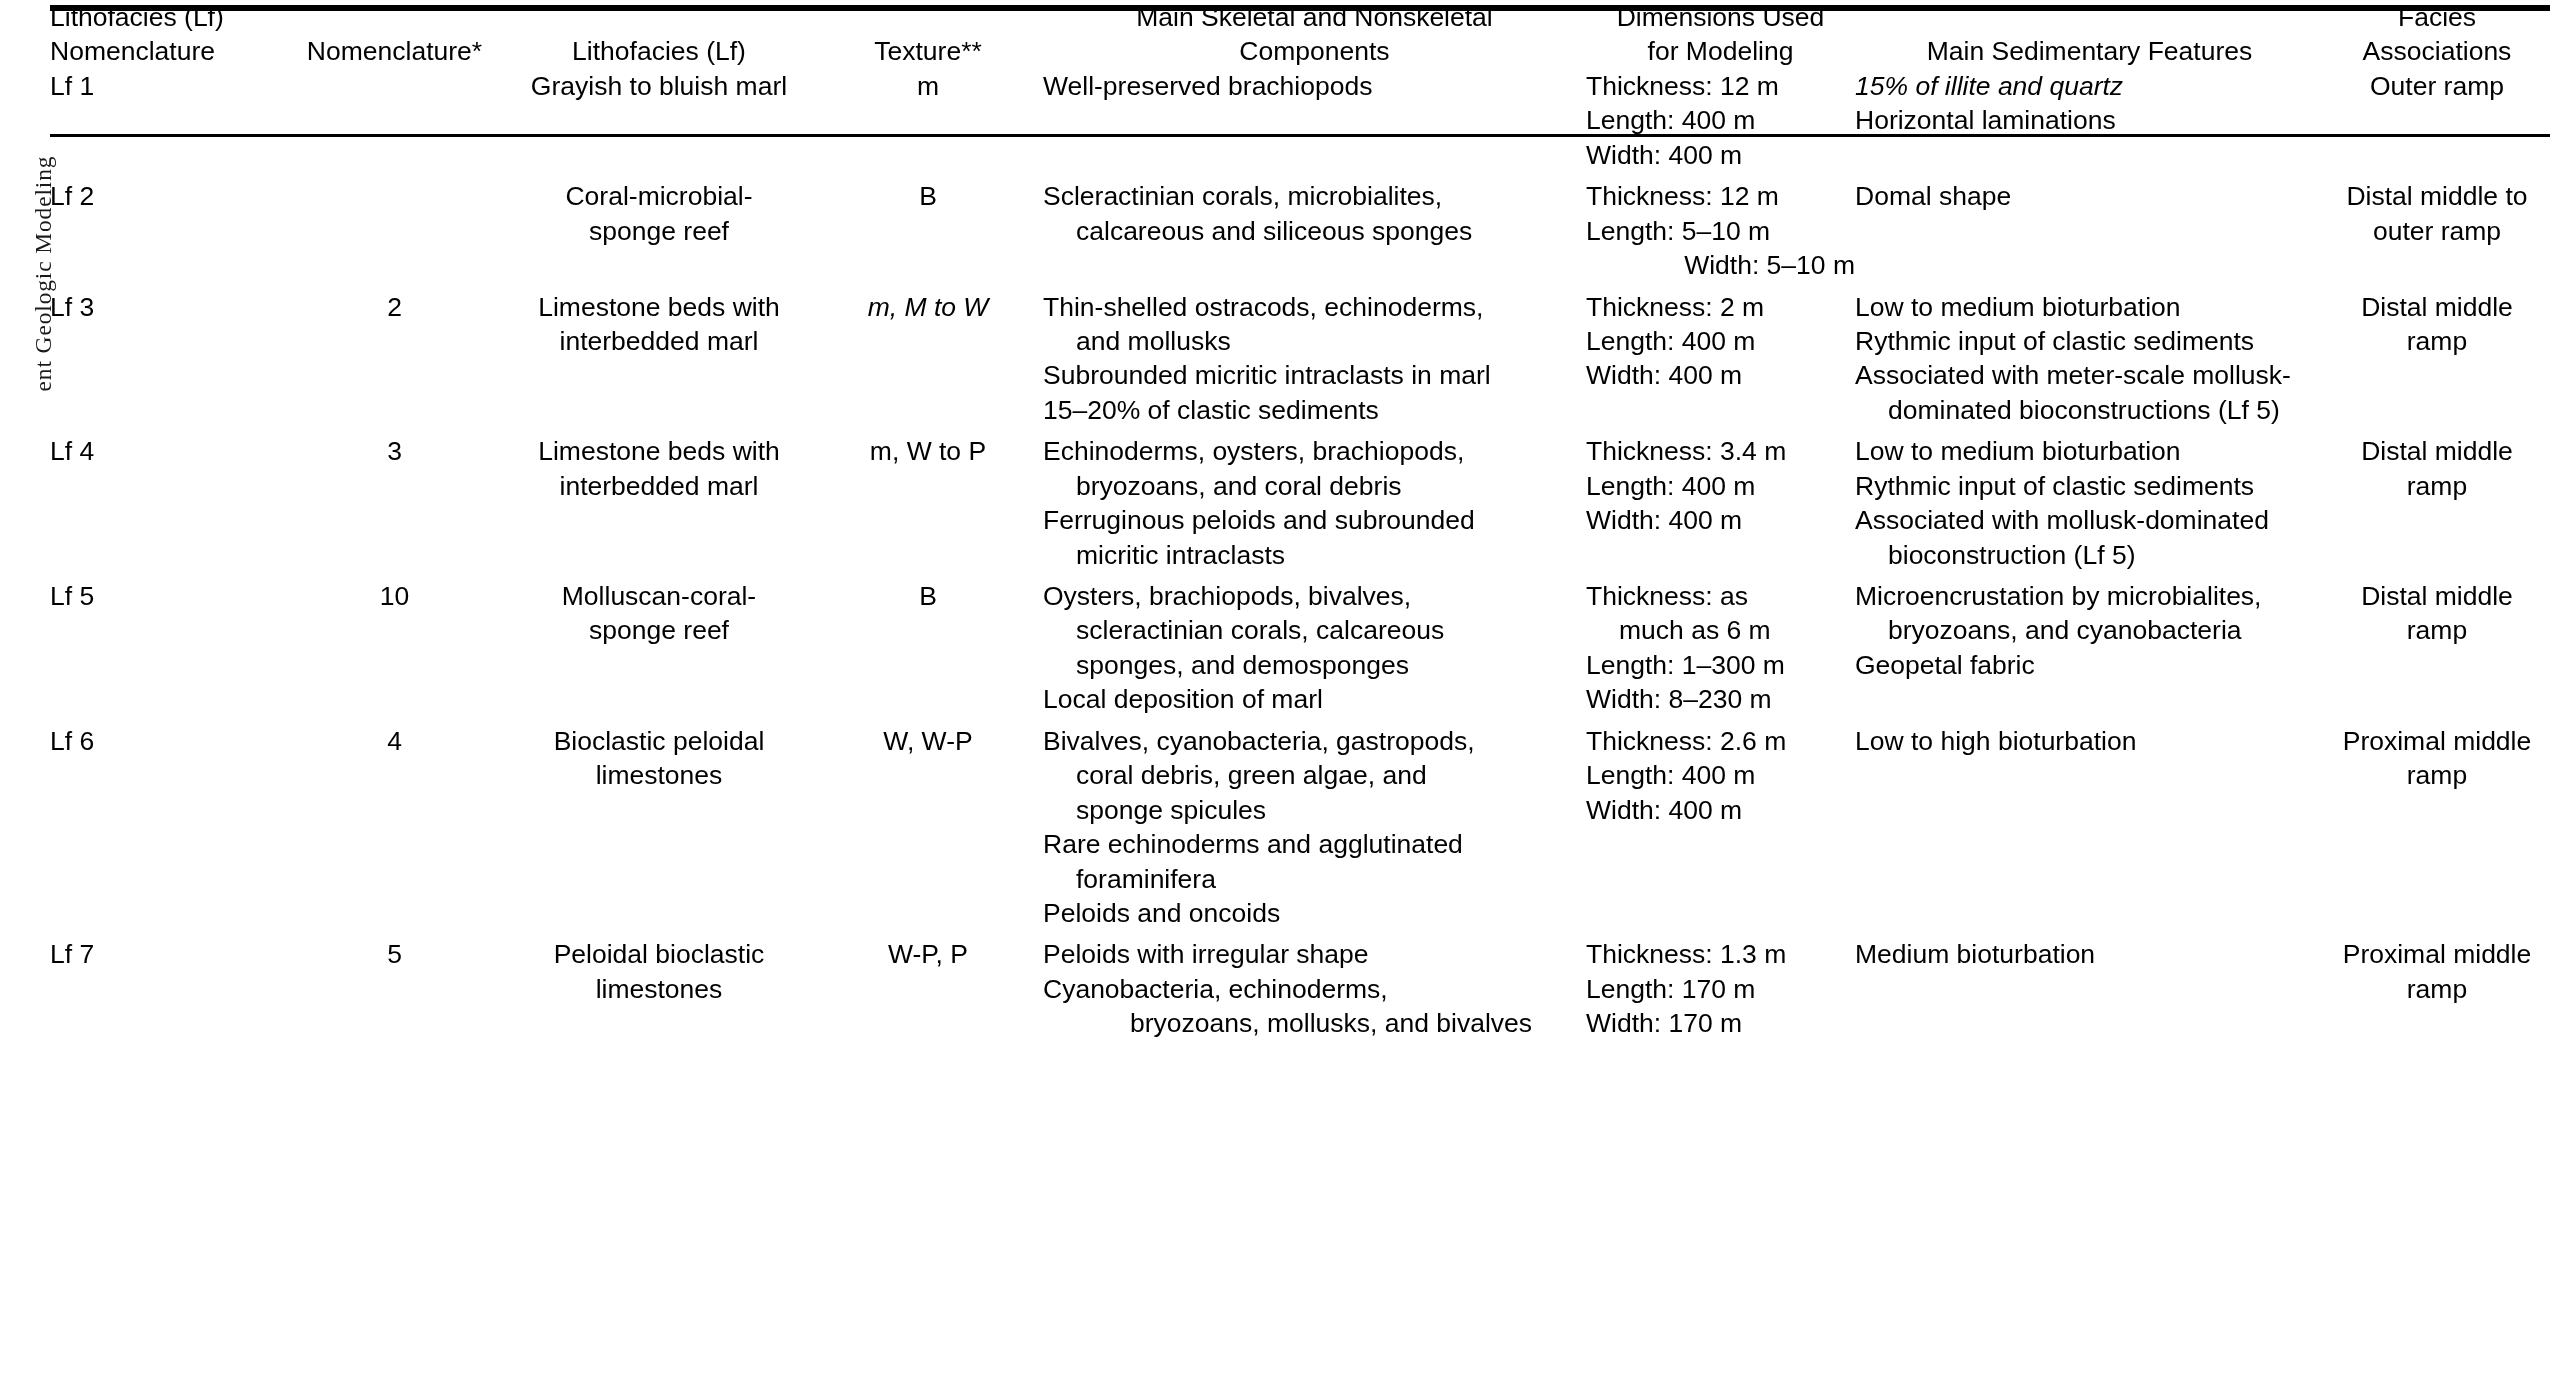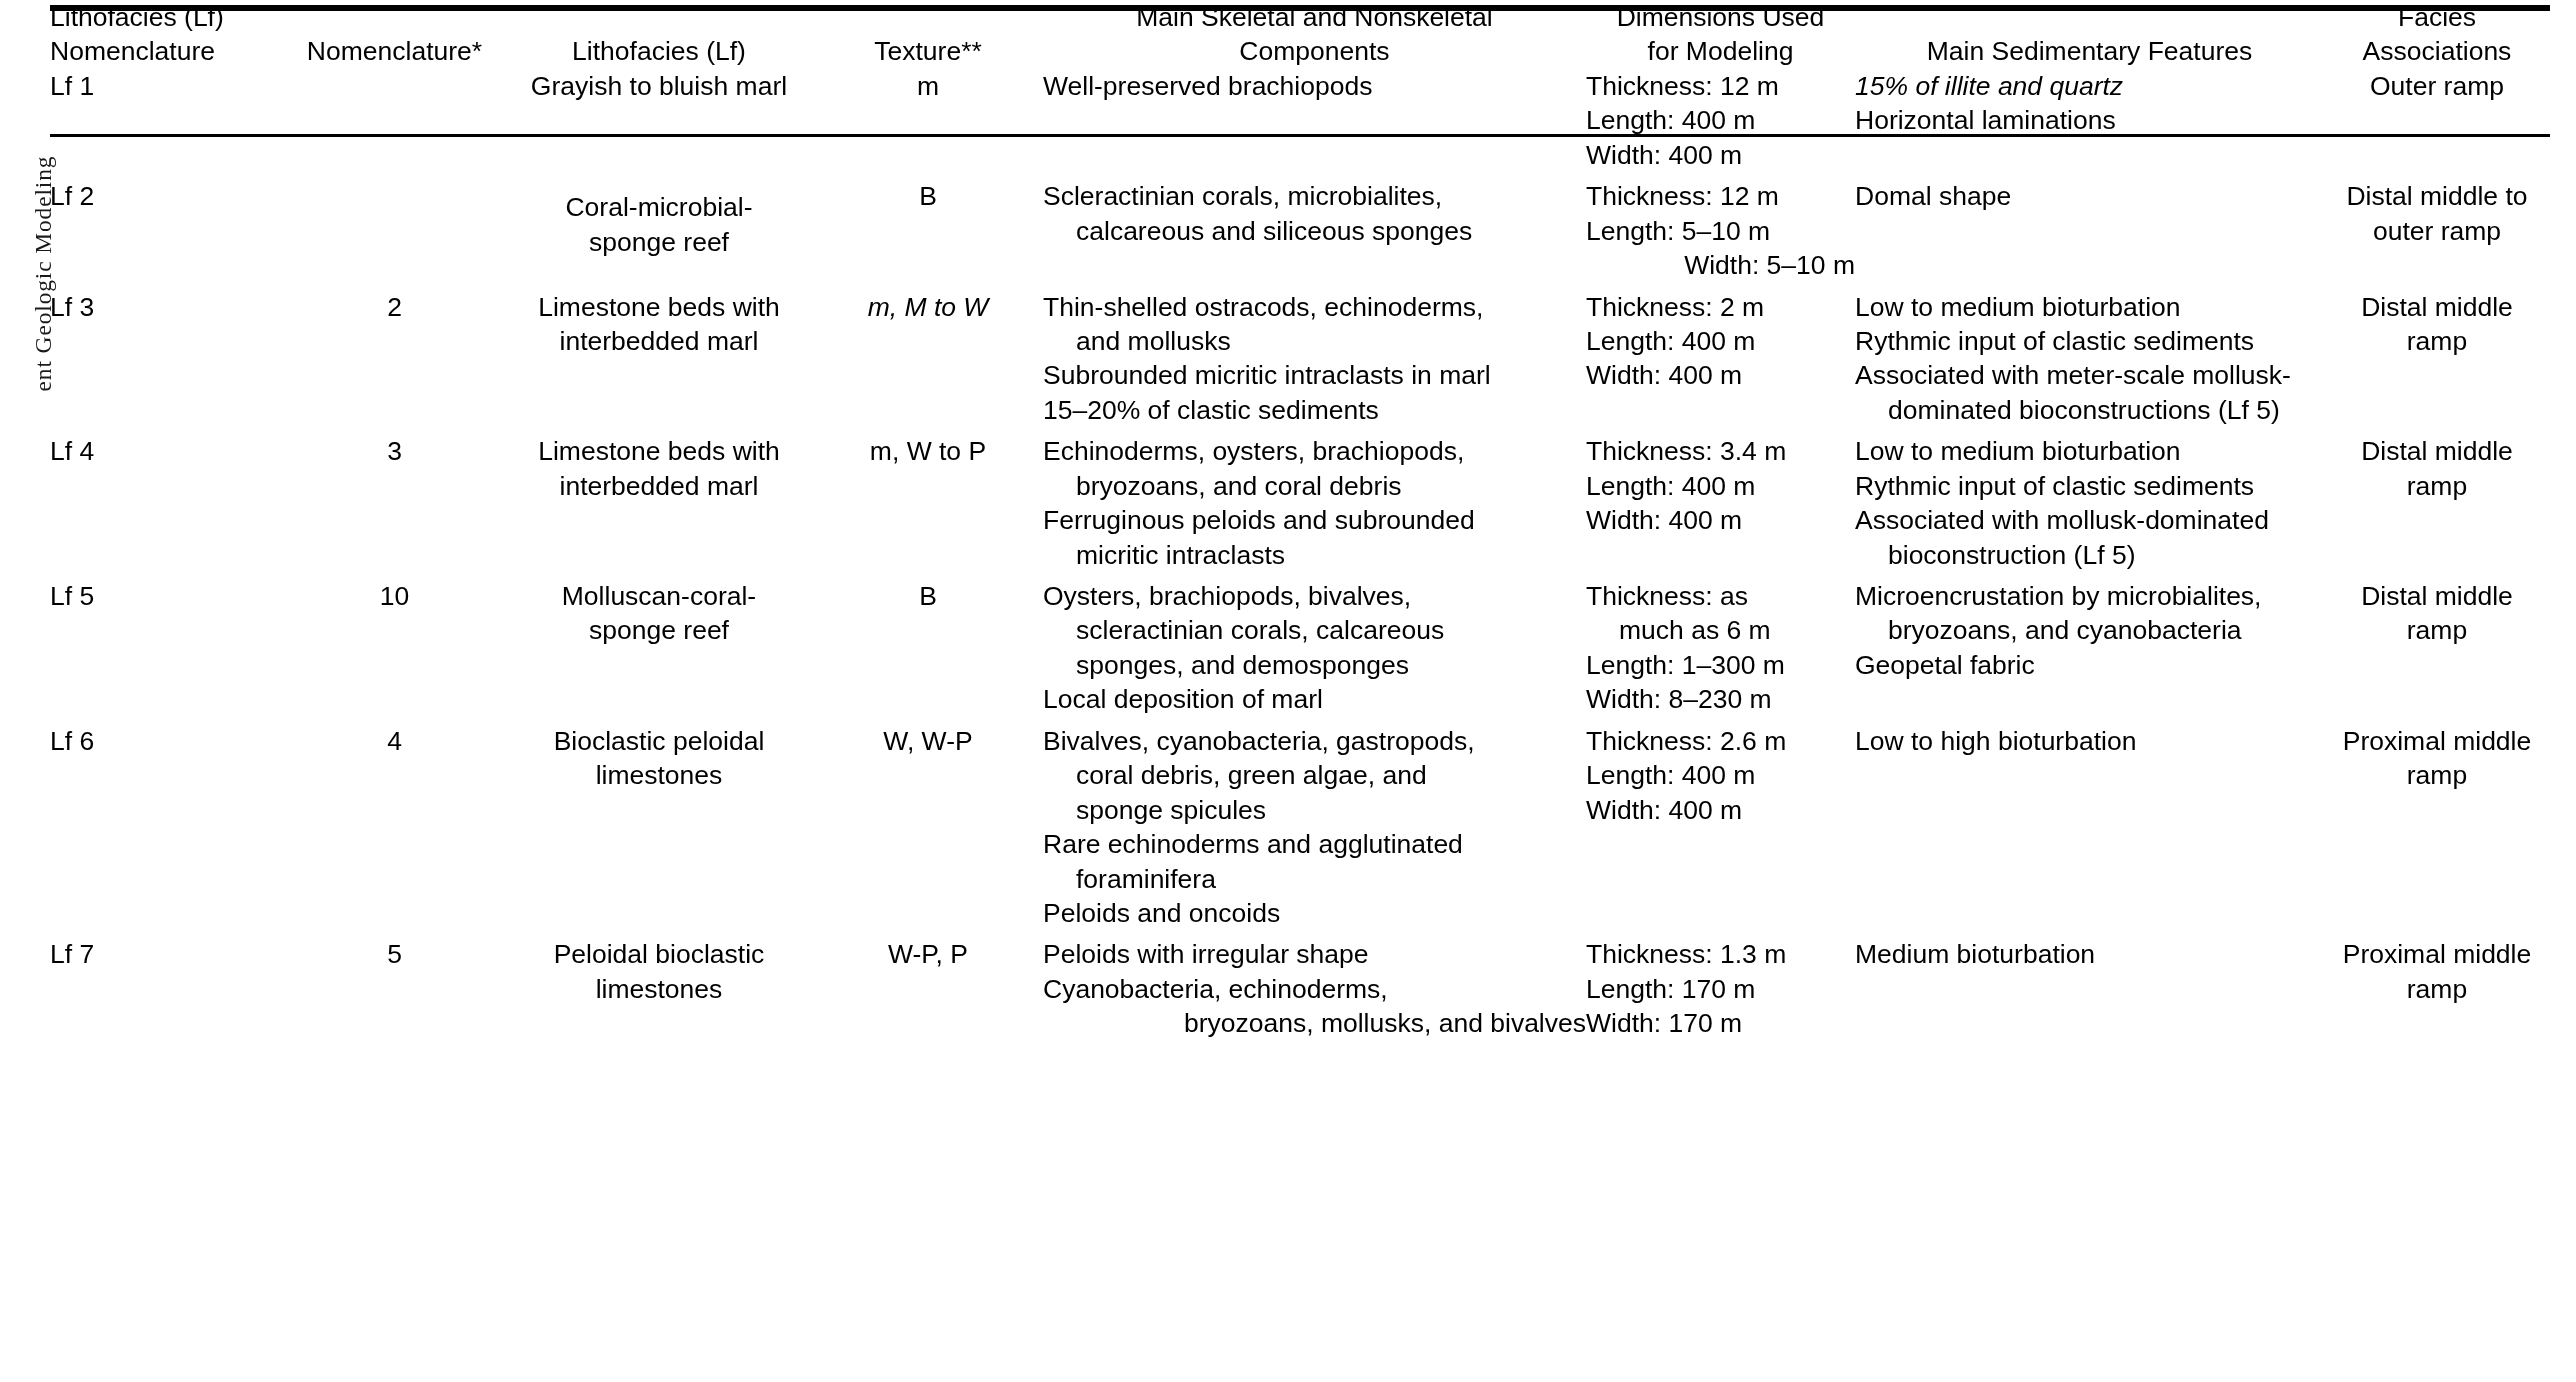--- a/index.html
+++ b/index.html
@@ -209,21 +209,21 @@
           </td>
         </tr>
         <tr class="row">
           <td class="ta-left lfname">
             <p class="ln">Lf 2</p>
           </td>
           <td class="ta-center">
             <p class="ln">&nbsp;</p>
           </td>
           <td class="ta-center">
-            <p class="ln" style="text-align: center; margin-top: 11px;">Coral-microbial-</p>
+            <p class="ln" style="text-align: center;">Coral-microbial-</p>
             <p class="ln" style="text-align: center;">sponge reef</p>
           </td>
           <td class="ta-center">
             <p class="ln" style="text-align: center;">B</p>
           </td>
           <td class="ta-center">
             <p class="ln" style="text-align: left;">Scleractinian corals, microbialites,</p>
             <p class="ln ind" style="text-align: left;">calcareous and siliceous sponges</p>
           </td>
           <td class="ta-center">
@@ -392,21 +392,21 @@
           <td class="ta-center">
             <p class="ln" style="text-align: center;">Peloidal bioclastic</p>
             <p class="ln" style="text-align: center;">limestones</p>
           </td>
           <td class="ta-center">
             <p class="ln" style="text-align: center;">W-P, P</p>
           </td>
           <td class="ta-center">
             <p class="ln" style="text-align: left;">Peloids with irregular shape</p>
             <p class="ln" style="text-align: left;">Cyanobacteria, echinoderms,</p>
-            <p class="ln ind" style="text-align: right;">bryozoans, mollusks, and bivalves</p>
+            <p class="ln ind" style="text-align: center;">bryozoans, mollusks, and bivalves</p>
           </td>
           <td class="ta-center">
             <p class="ln" style="text-align: left;">Thickness: 1.3 m</p>
             <p class="ln" style="text-align: left;">Length: 170 m</p>
             <p class="ln" style="text-align: left;">Width: 170 m</p>
           </td>
           <td class="ta-center">
             <p class="ln" style="text-align: left;">Medium bioturbation</p>
           </td>
           <td class="ta-center">

